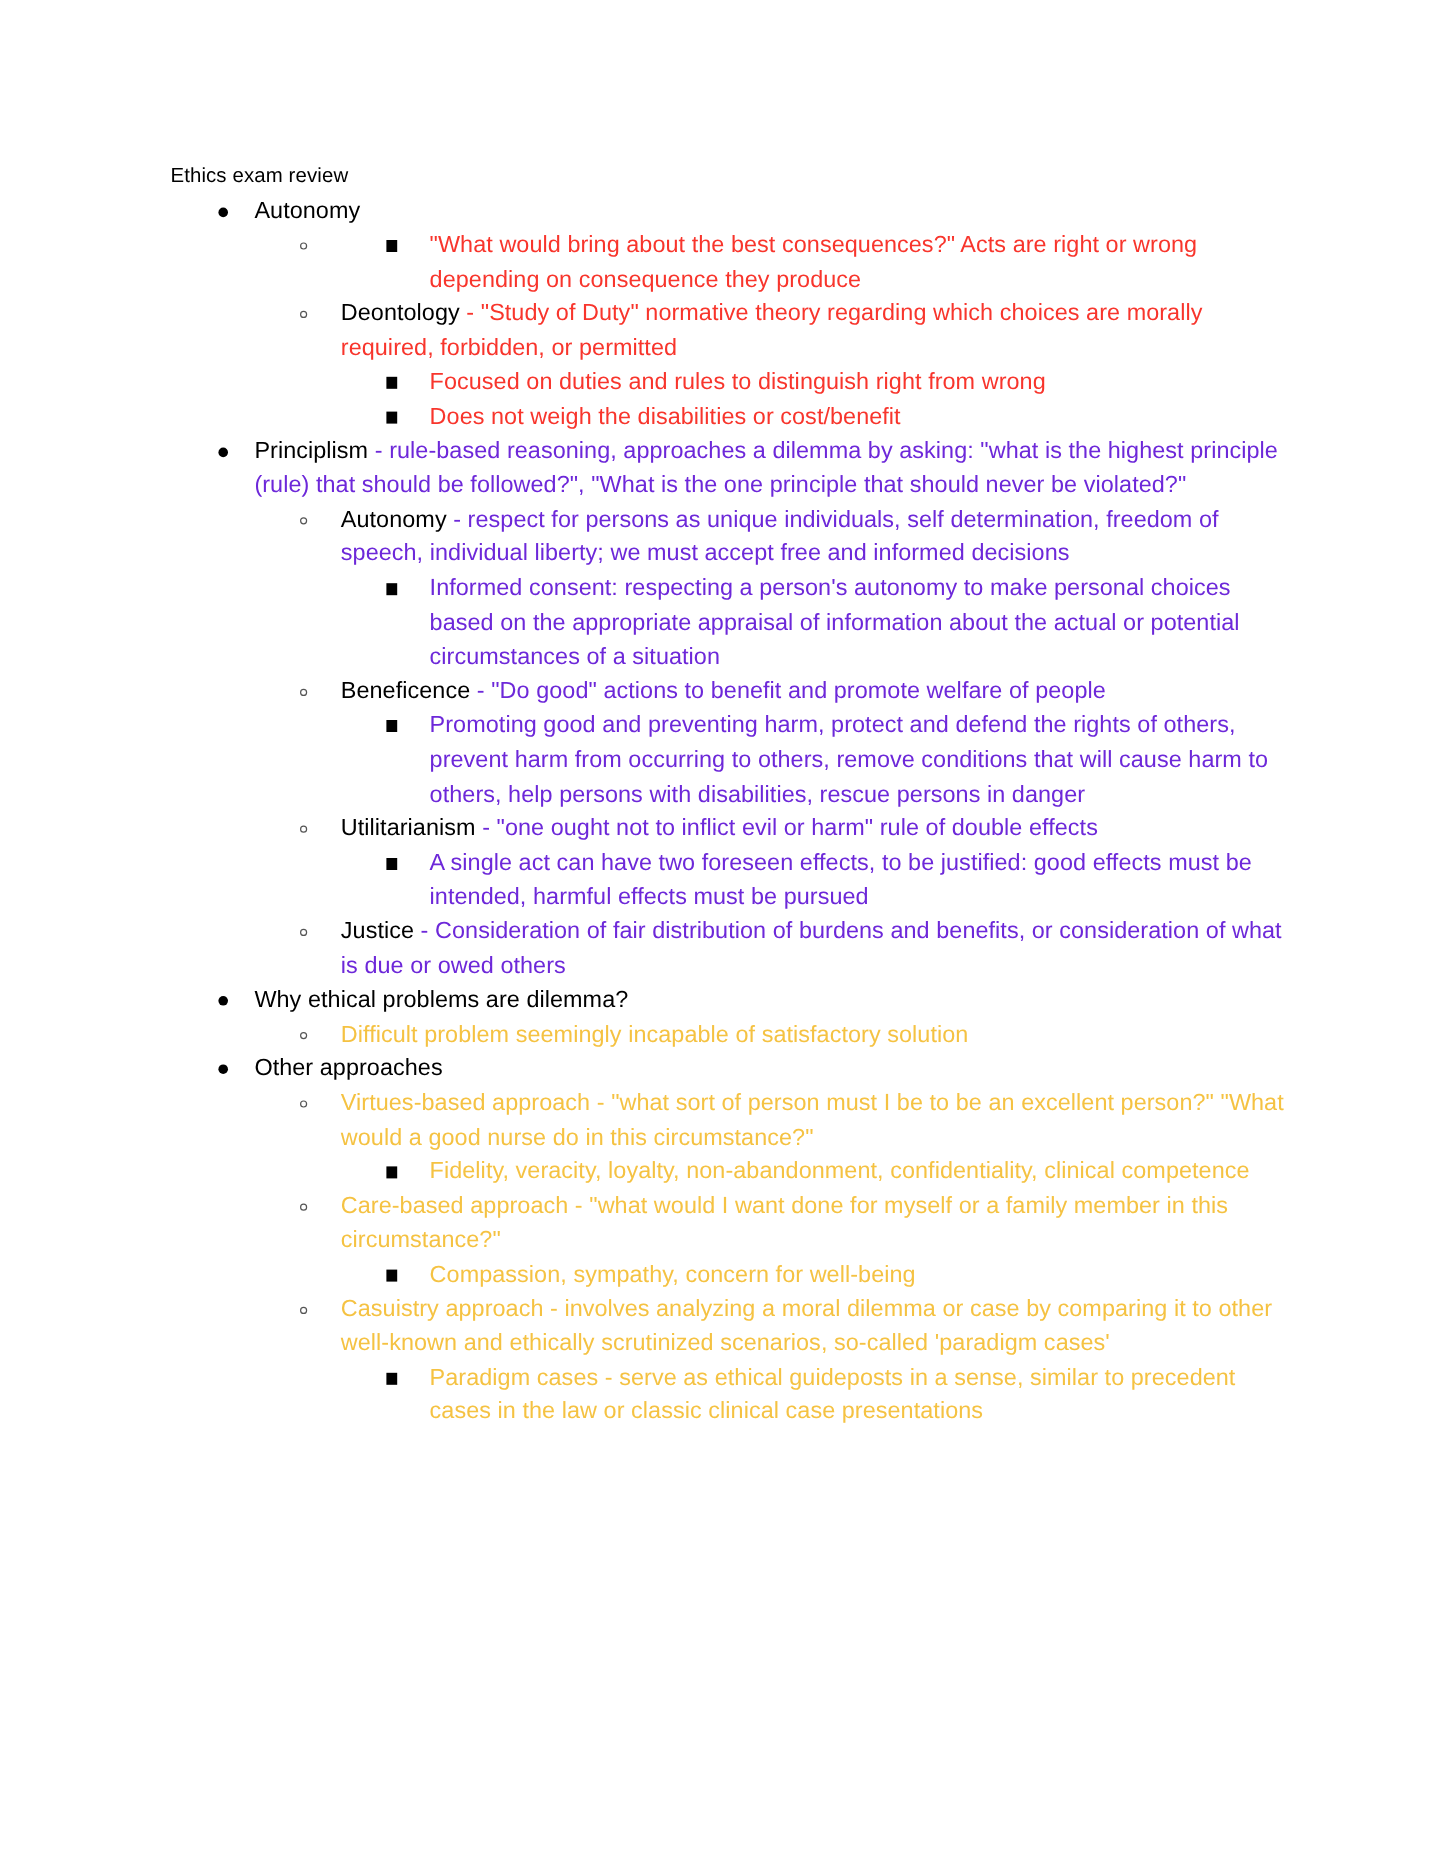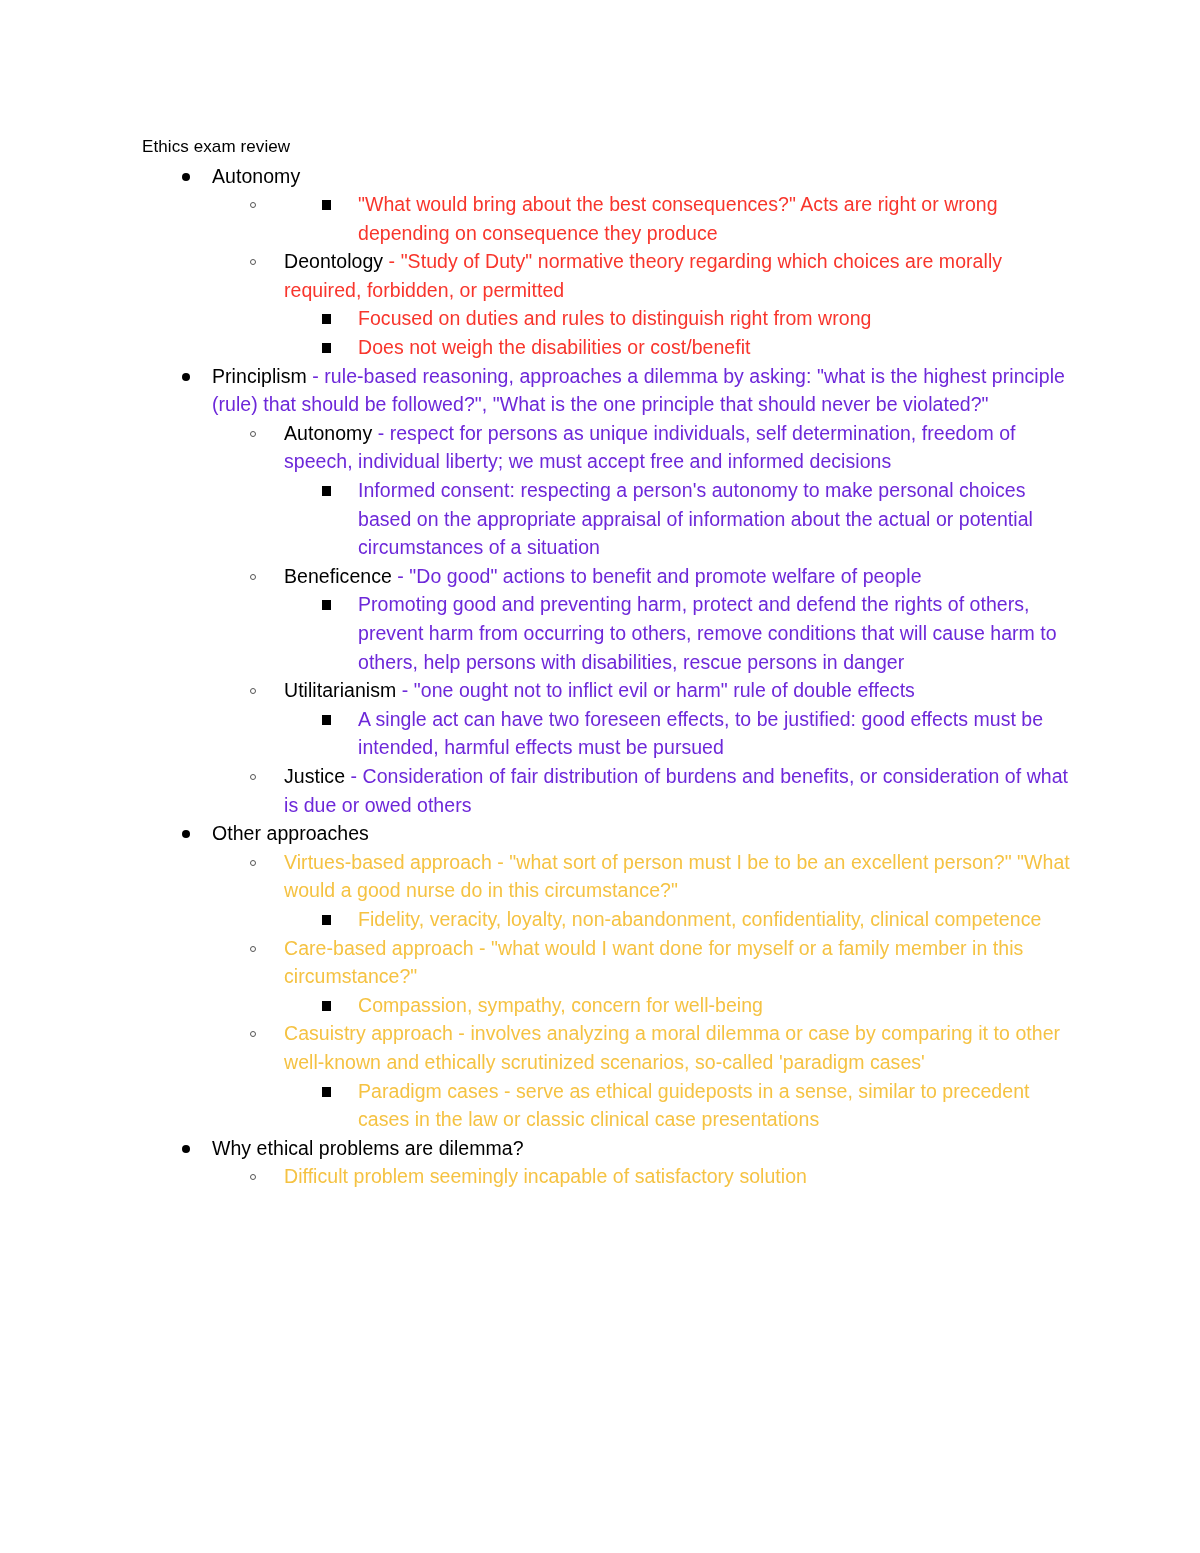--- a/index.html
+++ b/index.html
@@ -188,20 +188,32 @@
         <li class="node">
           <span class="bullet"></span>
           <span class="node-text"><span class="t-black">Justice</span><span class="t-orange"> - Consideration of fair distribution of burdens and benefits, or consideration of what is due or owed others</span></span>
         </li>
 
       </ul>
     </li>
 
     <li class="node">
       <span class="bullet"></span>
+      <span class="node-text t-black">Why ethical problems are dilemma?</span>
+
+      <ul class="outline lvl2">
+        <li class="node">
+          <span class="bullet"></span>
+          <span class="node-text t-gold">Difficult problem seemingly incapable of satisfactory solution</span>
+        </li>
+      </ul>
+    </li>
+
+    <li class="node">
+      <span class="bullet"></span>
       <span class="node-text t-black">Other approaches</span>
 
       <ul class="outline lvl2">
 
         <li class="node">
           <span class="bullet"></span>
           <span class="node-text t-gold">Virtues-based approach - "what sort of person must I be to be an excellent person?" "What would a good nurse do in this circumstance?"</span>
 
           <ul class="outline lvl3">
             <li class="node">
@@ -228,29 +240,17 @@
           <span class="node-text t-gold">Casuistry approach - involves analyzing a moral dilemma or case by comparing it to other well-known and ethically scrutinized scenarios, so-called 'paradigm cases'</span>
 
           <ul class="outline lvl3">
             <li class="node">
               <span class="bullet"></span>
               <span class="node-text t-gold">Paradigm cases - serve as ethical guideposts in a sense, similar to precedent cases in the law or classic clinical case presentations</span>
             </li>
           </ul>
         </li>
 
-      </ul>
-    </li>
-
-    <li class="node">
-      <span class="bullet"></span>
-      <span class="node-text t-black">Why ethical problems are dilemma?</span>
-
-      <ul class="outline lvl2">
-        <li class="node">
-          <span class="bullet"></span>
-          <span class="node-text t-gold">Difficult problem seemingly incapable of satisfactory solution</span>
-        </li>
       </ul>
     </li>
 
   </ul>
 </div>
 
 </body></html>

